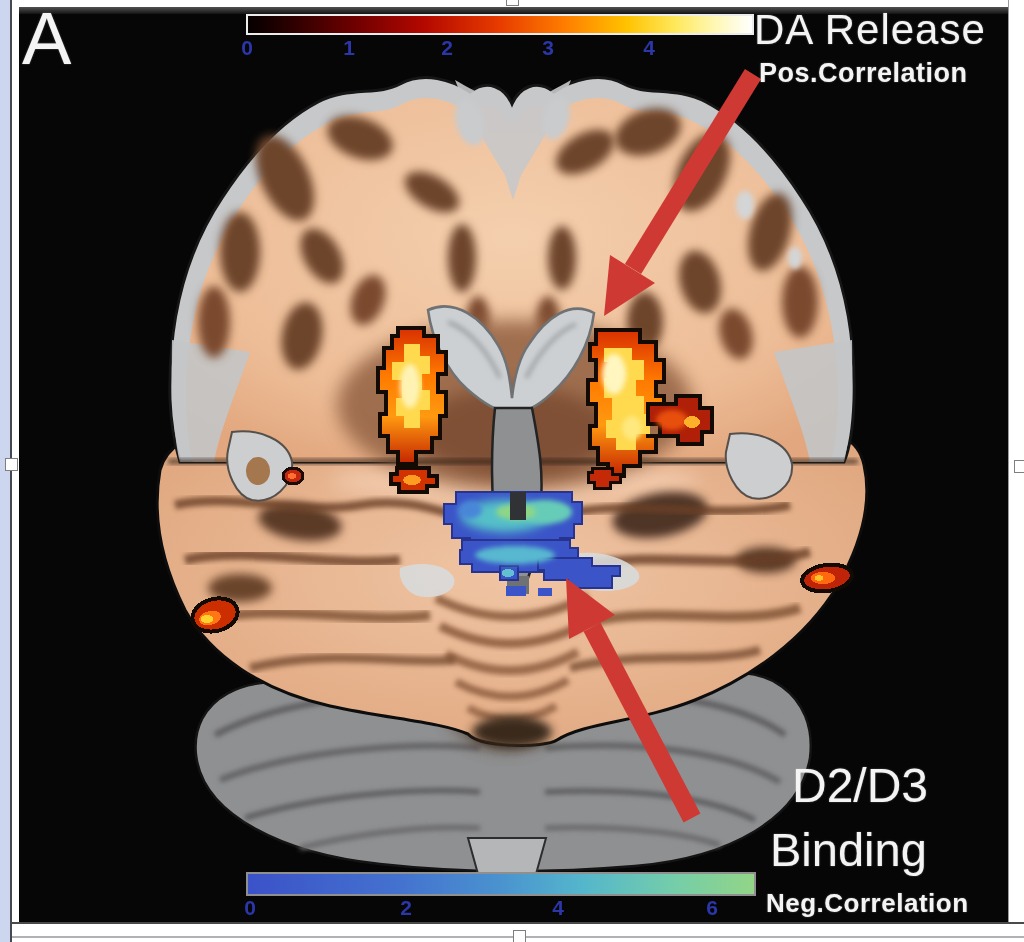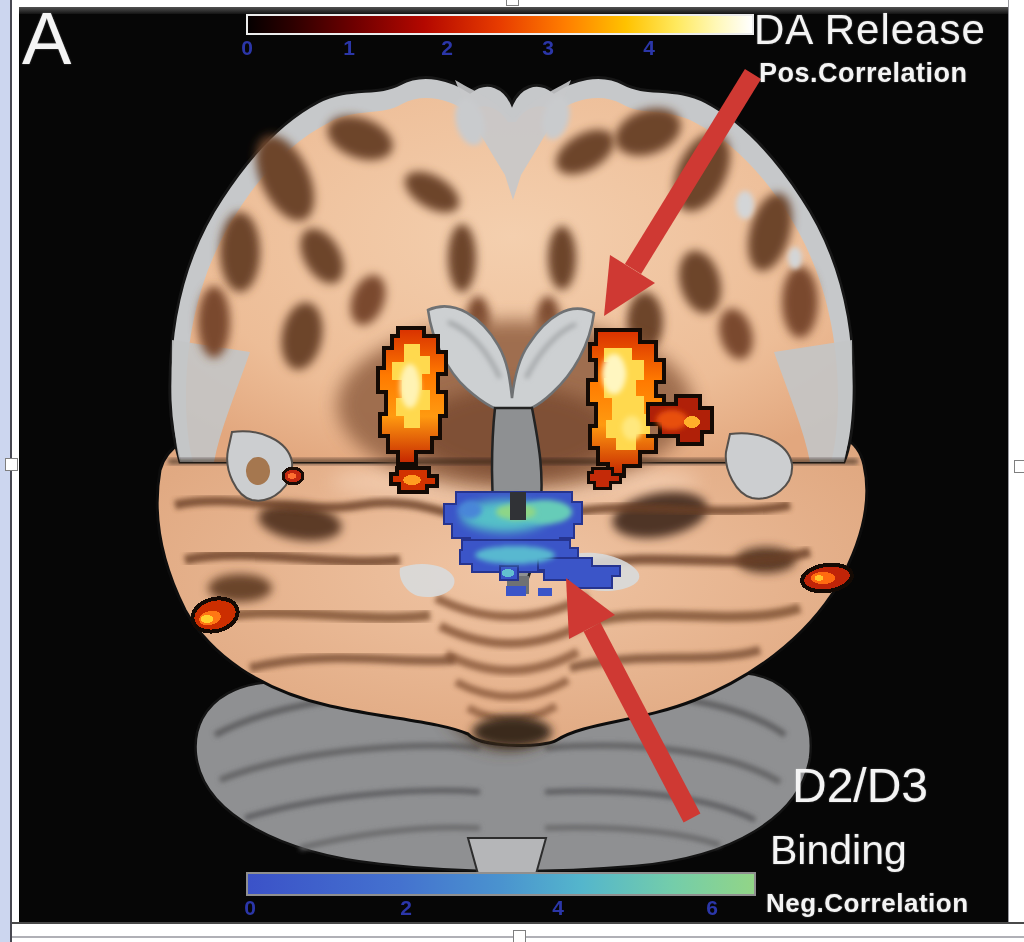--- a/index.html
+++ b/index.html
@@ -27,21 +27,21 @@
     background:linear-gradient(to right,#3b52c8 0%,#4472cf 30%,#4a93cf 50%,#54b6cc 66%,
       #74cdaa 84%,#92d587 100%);}
   .tick{position:absolute;width:22px;text-align:center;color:#2b36a8;font-weight:bold;
         font-size:21px;line-height:22px;}
   
   .fig-text{position:absolute;color:#f4f4f4;text-shadow:0 0 2px rgba(255,255,255,.35);white-space:nowrap;}
   .panel-a{left:22px;top:2px;font-size:74px;line-height:74px;font-weight:400;}
   .da-release{left:754px;top:8px;font-size:42px;line-height:44px;letter-spacing:1px;}
   .pos-corr{left:759px;top:58px;font-size:27px;line-height:30px;font-weight:bold;letter-spacing:.5px;}
   .d2d3{left:770px;top:760px;font-size:48px;line-height:52px;margin-left:22px;}
-  .binding{left:770px;top:824px;font-size:41px;line-height:52px;}
+  .binding{left:770px;top:824px;font-size:47px;line-height:52px;}
   .neg-corr{left:766px;top:888px;font-size:26px;line-height:30px;font-weight:bold;letter-spacing:.5px;}
   
   .handle{position:absolute;width:13px;height:13px;background:#ffffff;border:1px solid #7f7f7f;
           box-sizing:border-box;}
   .handle.top{left:506px;top:-7px;}
   .handle.bottom{left:513px;top:930px;}
   .handle.left{left:5px;top:458px;}
   .handle.right{left:1014px;top:460px;}
 </style>
 </head>

